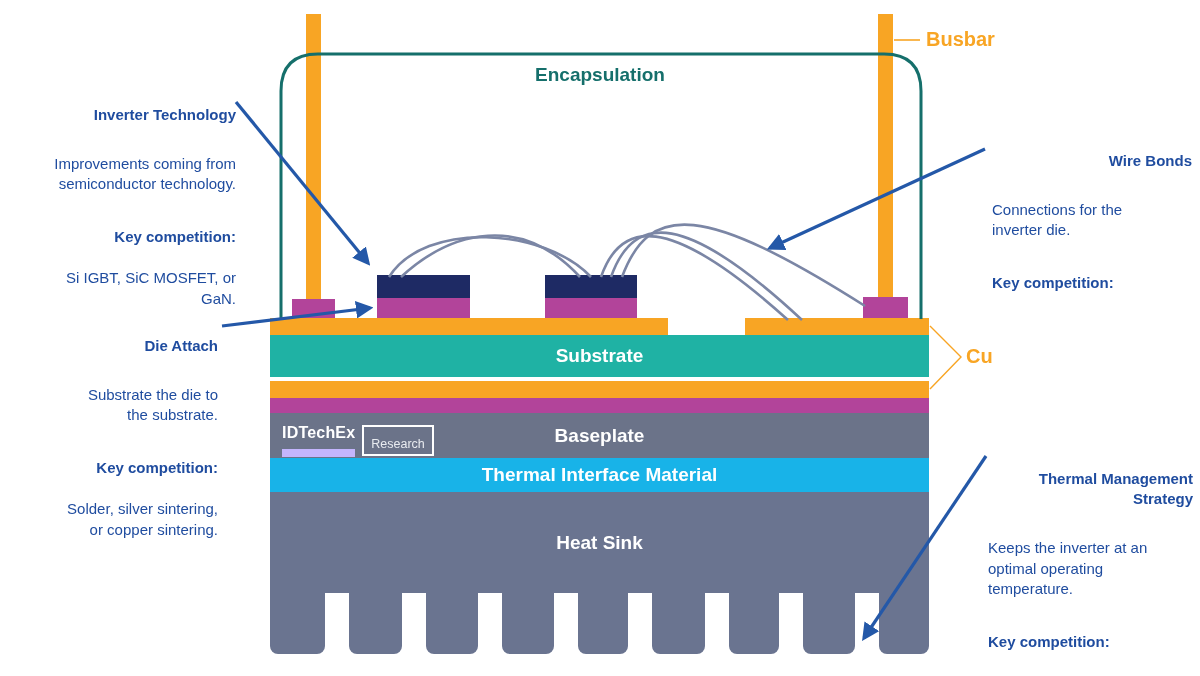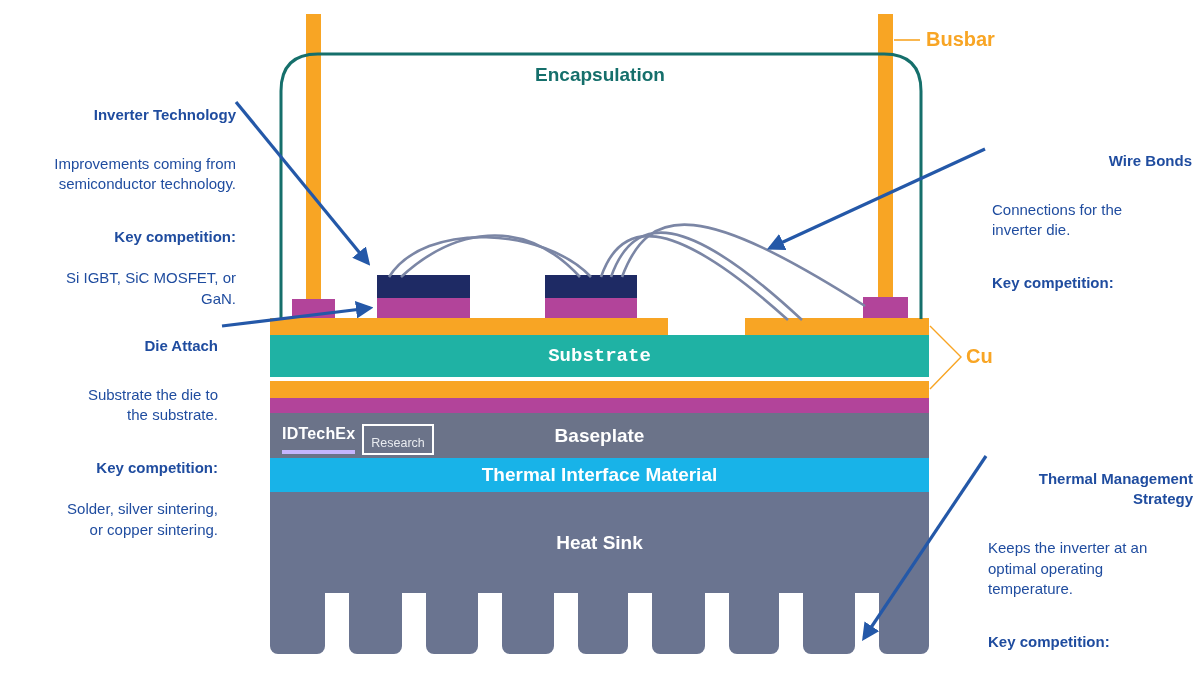--- a/index.html
+++ b/index.html
@@ -30,36 +30,36 @@
   .ann .t{font-weight:700;margin:0 0 8px 0;text-align:right;}
   .ann .d{margin:0 0 12px 0;}
   .ann .k{font-weight:700;margin:0;}
   .ann .kv{margin:0;}
   .right{text-align:right;}
   .left{text-align:left;}
   .orange-label{position:absolute;color:var(--orange);font-weight:700;font-size:20px;}
   .encap-label{position:absolute;color:var(--encap);font-weight:600;font-size:19px;text-align:center;}
   .fin{position:absolute;background:var(--heatsink);border-radius:0 0 8px 8px;top:593px;height:61px;}
   .logo{position:absolute;left:12px;top:11px;display:flex;align-items:center;}
-  .logo-brand{color:#fff;font-weight:700;font-size:16px;border-bottom:4px solid #c4b5fd;padding-bottom:7px;letter-spacing:.2px;}
+  .logo-brand{color:#fff;font-weight:700;font-size:16px;border-bottom:8px solid #c4b5fd;padding-bottom:7px;letter-spacing:.2px;}
   .logo-box{border:2px solid #fff;color:#E8EBF0;font-size:12.5px;padding:10px 7px 3px 7px;margin-left:7px;font-weight:400;}
   svg.overlay{position:absolute;left:0;top:0;pointer-events:none;}
 </style>
 </head>
 <body>
 
 <div class="canvas">
 
   <div class="rect" style="left:306px;top:14px;width:15px;height:286px;background:var(--orange);"></div>
   <div class="rect" style="left:878px;top:14px;width:15px;height:284px;background:var(--orange);"></div>
 
   <div class="rect" style="left:270px;top:318px;width:398px;height:17px;background:var(--orange);"></div>
   <div class="rect" style="left:745px;top:318px;width:184px;height:17px;background:var(--orange);"></div>
 
-  <div class="rect center-flex" style="left:270px;top:335px;width:659px;height:42px;background:var(--teal);font-family:Liberation Mono, monospace;">
+  <div class="rect center-flex" style="left:270px;top:335px;width:659px;height:42px;background:var(--teal);">
     <span class="layer-label">Substrate</span>
   </div>
 
   <div class="rect" style="left:270px;top:381px;width:659px;height:17px;background:var(--orange);"></div>
 
   <div class="rect" style="left:270px;top:398px;width:659px;height:15px;background:var(--magenta);"></div>
 
   <div class="rect center-flex" style="left:270px;top:413px;width:659px;height:45px;background:var(--baseplate);">
     <span class="layer-label">Baseplate</span>
     <div class="logo">

